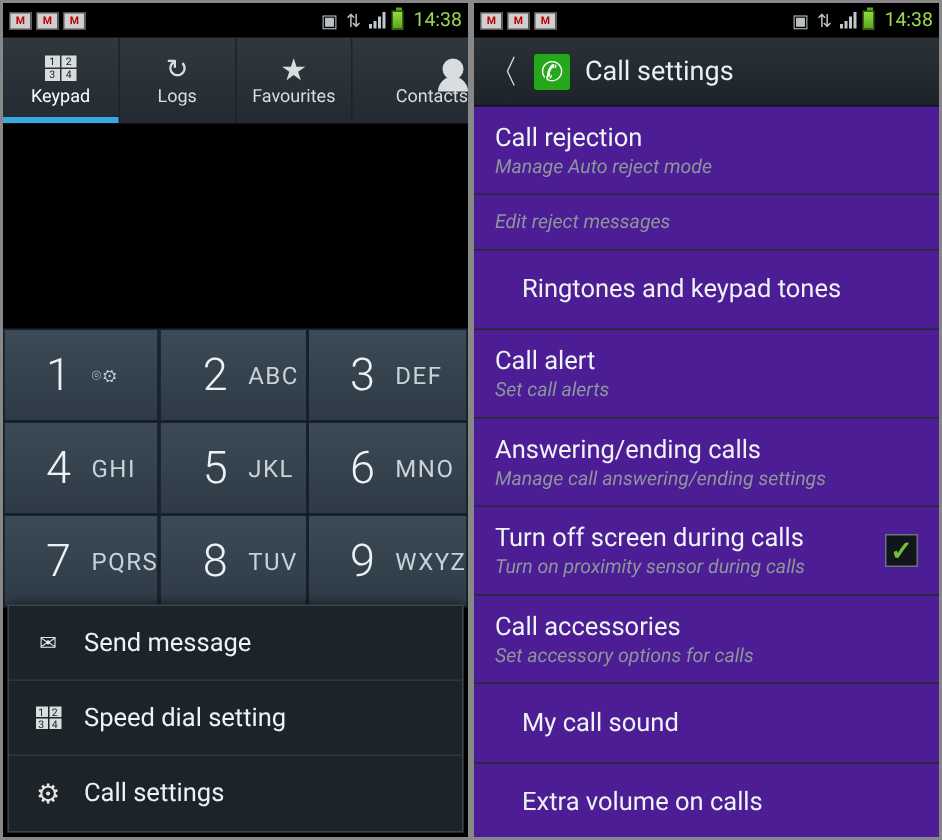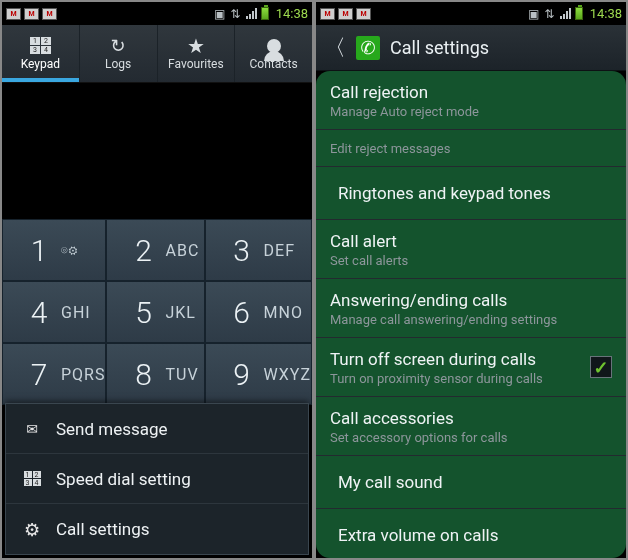--- a/index.html
+++ b/index.html
@@ -90,21 +90,21 @@
     display:flex;
     flex-direction:column;
     align-items:center;
     justify-content:center;
     gap:2px;
     color:#d8dde0;
     font-size:12px;
     position:relative;
     border-right:1px solid #1b2228;
   }
-  .dialer-tab:last-child{border-right:none;}
+  .dialer-tab:last-child{border-right:none;align-items:flex-end;}
   .dialer-tab.active{
     color:#fff;
   }
   .dialer-tab.active::after{
     content:"";
     position:absolute;
     bottom:0;left:0;right:0;
     height:4px;
     background:#3aa7e0;
   }
@@ -200,42 +200,42 @@
   .back-chevron{font-size:22px;color:#dfe6ea;}
   .phone-app-icon{
     width:24px;height:24px;background:#27a81c;border-radius:2px;display:flex;align-items:center;justify-content:center;color:#fff;font-size:18px;
   }
   .settings-title{}
 
   
   .settings-list{
     flex:1;
     overflow:hidden;
-    background:#14532d;
-    border-radius:14px;
+    background:#4c1d95;
   }
   .settings-item{
     padding:10px 14px;
     border-bottom:1px solid #232a2f;
     display:flex;
     align-items:center;
     gap:10px;
   }
   .item-text{flex:1;}
   .item-title{
     color:#eff3f5;
     font-size:17px;
     line-height:22px;
   }
   .item-sub{
     color:#8d969b;
     font-size:13px;
     margin-top:1px;
-  }
-  .settings-item.no-sub{padding:15px 22px;}
+    font-style:italic;
+  }
+  .settings-item.no-sub{padding:15px 32px;}
   .settings-item.last{padding-bottom:0px;border-bottom:none;}
   .checkbox{
     width:22px;height:22px;border:1px solid #68737a;background:#10161a;display:flex;align-items:center;justify-content:center;color:#6ec22f;font-size:18px;font-weight:bold;
   }
 </style>
 </head>
 <body>
 
 <div class="phone">
 

